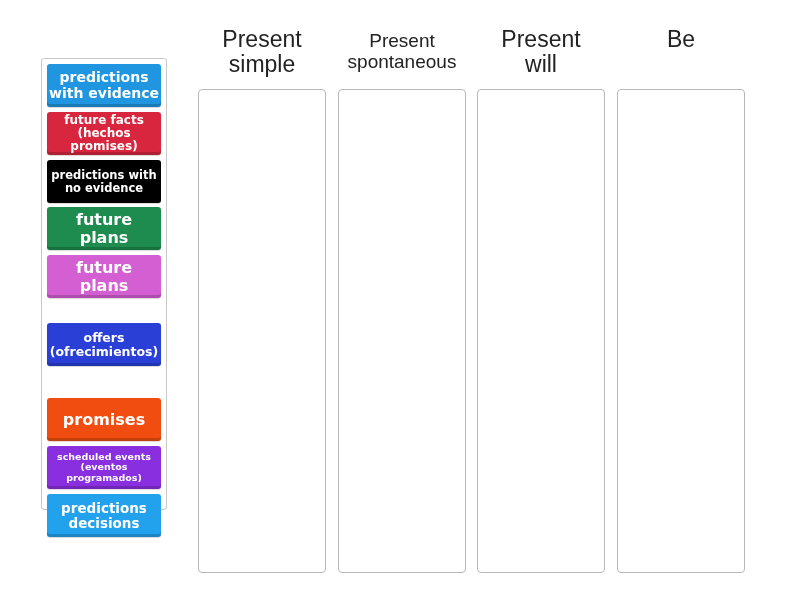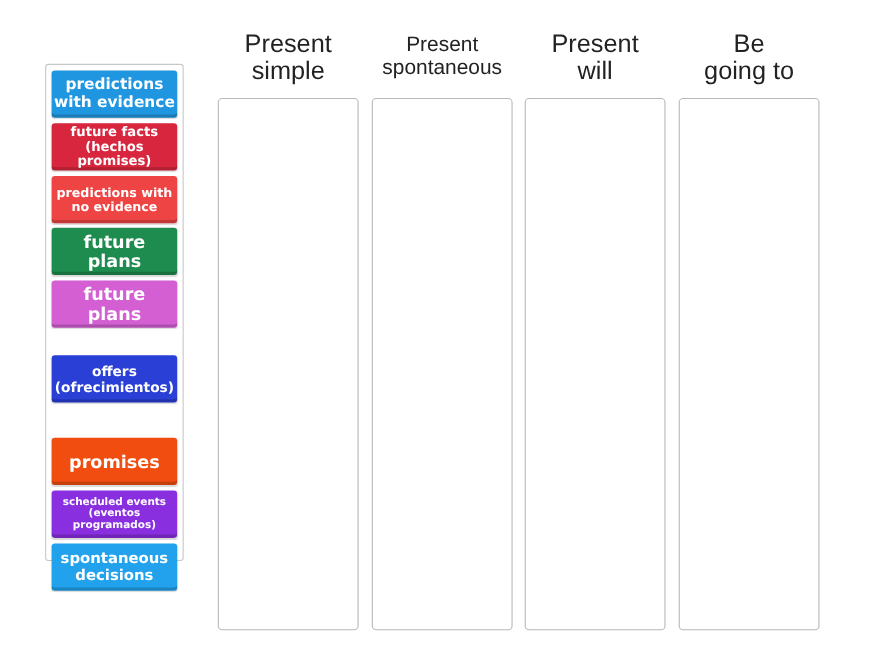--- a/index.html
+++ b/index.html
@@ -30,40 +30,40 @@
 </head>
 <body>
 
 <div class="pool" id="pool">
     <div class="card" style="top: 5px; background: rgb(33, 150, 224); font-size: 14px;">
       <span>predictions with evidence</span>
     </div>
     <div class="card" style="top: 53px; background: rgb(215, 38, 61); font-size: 12px;">
       <span>future facts (hechos promises)</span>
     </div>
-    <div class="card" style="top: 101px; background: #ef4444; font-size: 11.5px;">
+    <div class="card" style="top: 101px; background: #000000; font-size: 11.5px;">
       <span>predictions with no evidence</span>
     </div>
     <div class="card" style="top: 148px; background: rgb(30, 140, 78); font-size: 16px;">
       <span>future plans</span>
     </div>
     <div class="card" style="top: 196px; background: rgb(211, 95, 211); font-size: 16px;">
       <span>future plans</span>
     </div>
     <div class="card" style="top: 244px; background: rgb(42, 63, 214); font-size: 12.5px; margin-top: 20px;">
       <span>offers (ofrecimientos)</span>
     </div>
     <div class="card" style="top: 339px; background: rgb(241, 77, 16); font-size: 16px;">
       <span>promises</span>
     </div>
     <div class="card" style="top: 387px; background: rgb(138, 47, 224); font-size: 9.5px;">
       <span>scheduled events (eventos programados)</span>
     </div>
     <div class="card" style="top: 435px; background: rgb(34, 162, 236); font-size: 13.5px;">
-      <span>spontaneous decisions</span>
+      <span>predictions decisions</span>
     </div>
   </div>
 
 <div id="columns">
     <div class="col-header" style="left: 198px; font-size: 23px; top: 27px;">
       <div>Present</div>
       <div>simple</div>
     </div>
     <div class="col-box" style="left: 198px;"></div>
     <div class="col-header" style="left: 338px; font-size: 19px; top: 31px;">
@@ -71,16 +71,15 @@
       <div>spontaneous</div>
     </div>
     <div class="col-box" style="left: 338px;"></div>
     <div class="col-header" style="left: 477px; font-size: 23px; top: 27px;">
       <div>Present</div>
       <div>will</div>
     </div>
     <div class="col-box" style="left: 477px;"></div>
     <div class="col-header" style="left: 617px; font-size: 23px; top: 27px;">
       <div>Be</div>
-      <div>going to</div>
     </div>
     <div class="col-box" style="left: 617px;"></div>
   </div>
 
 </body></html>

